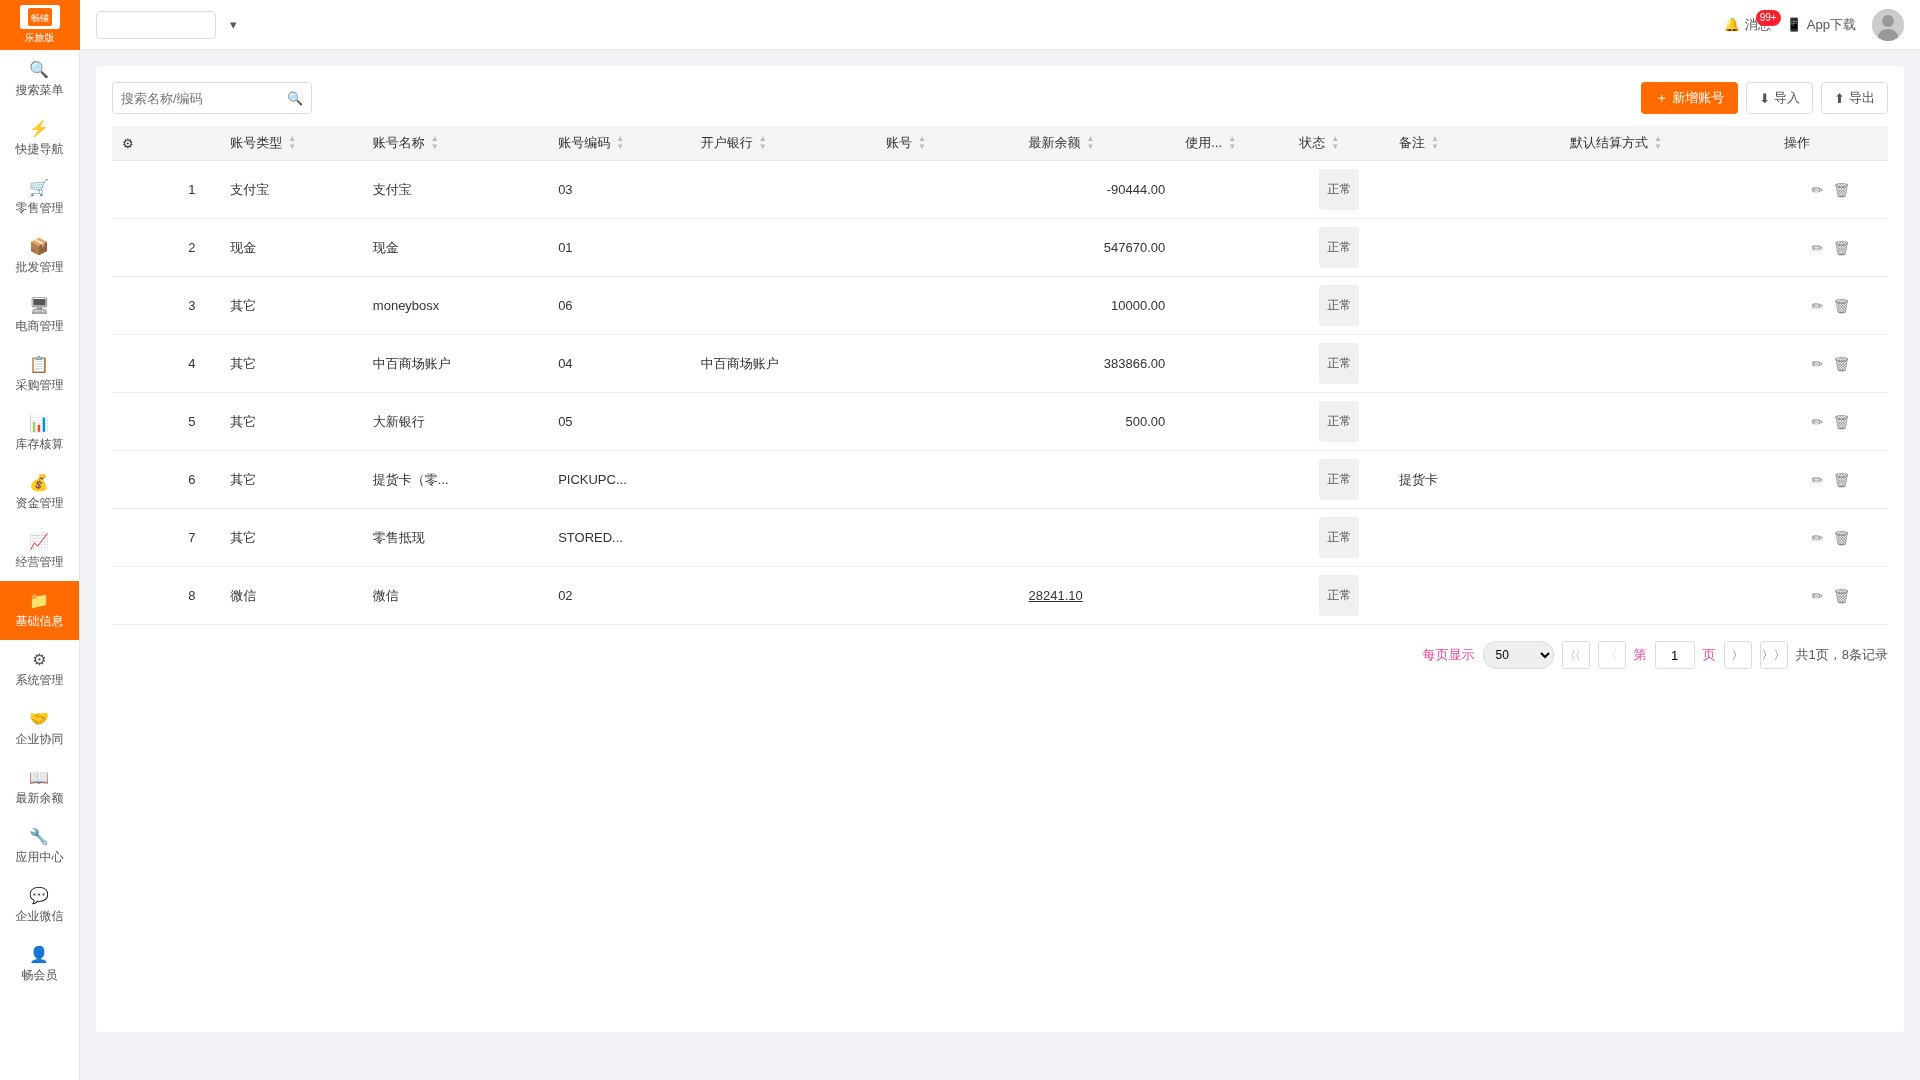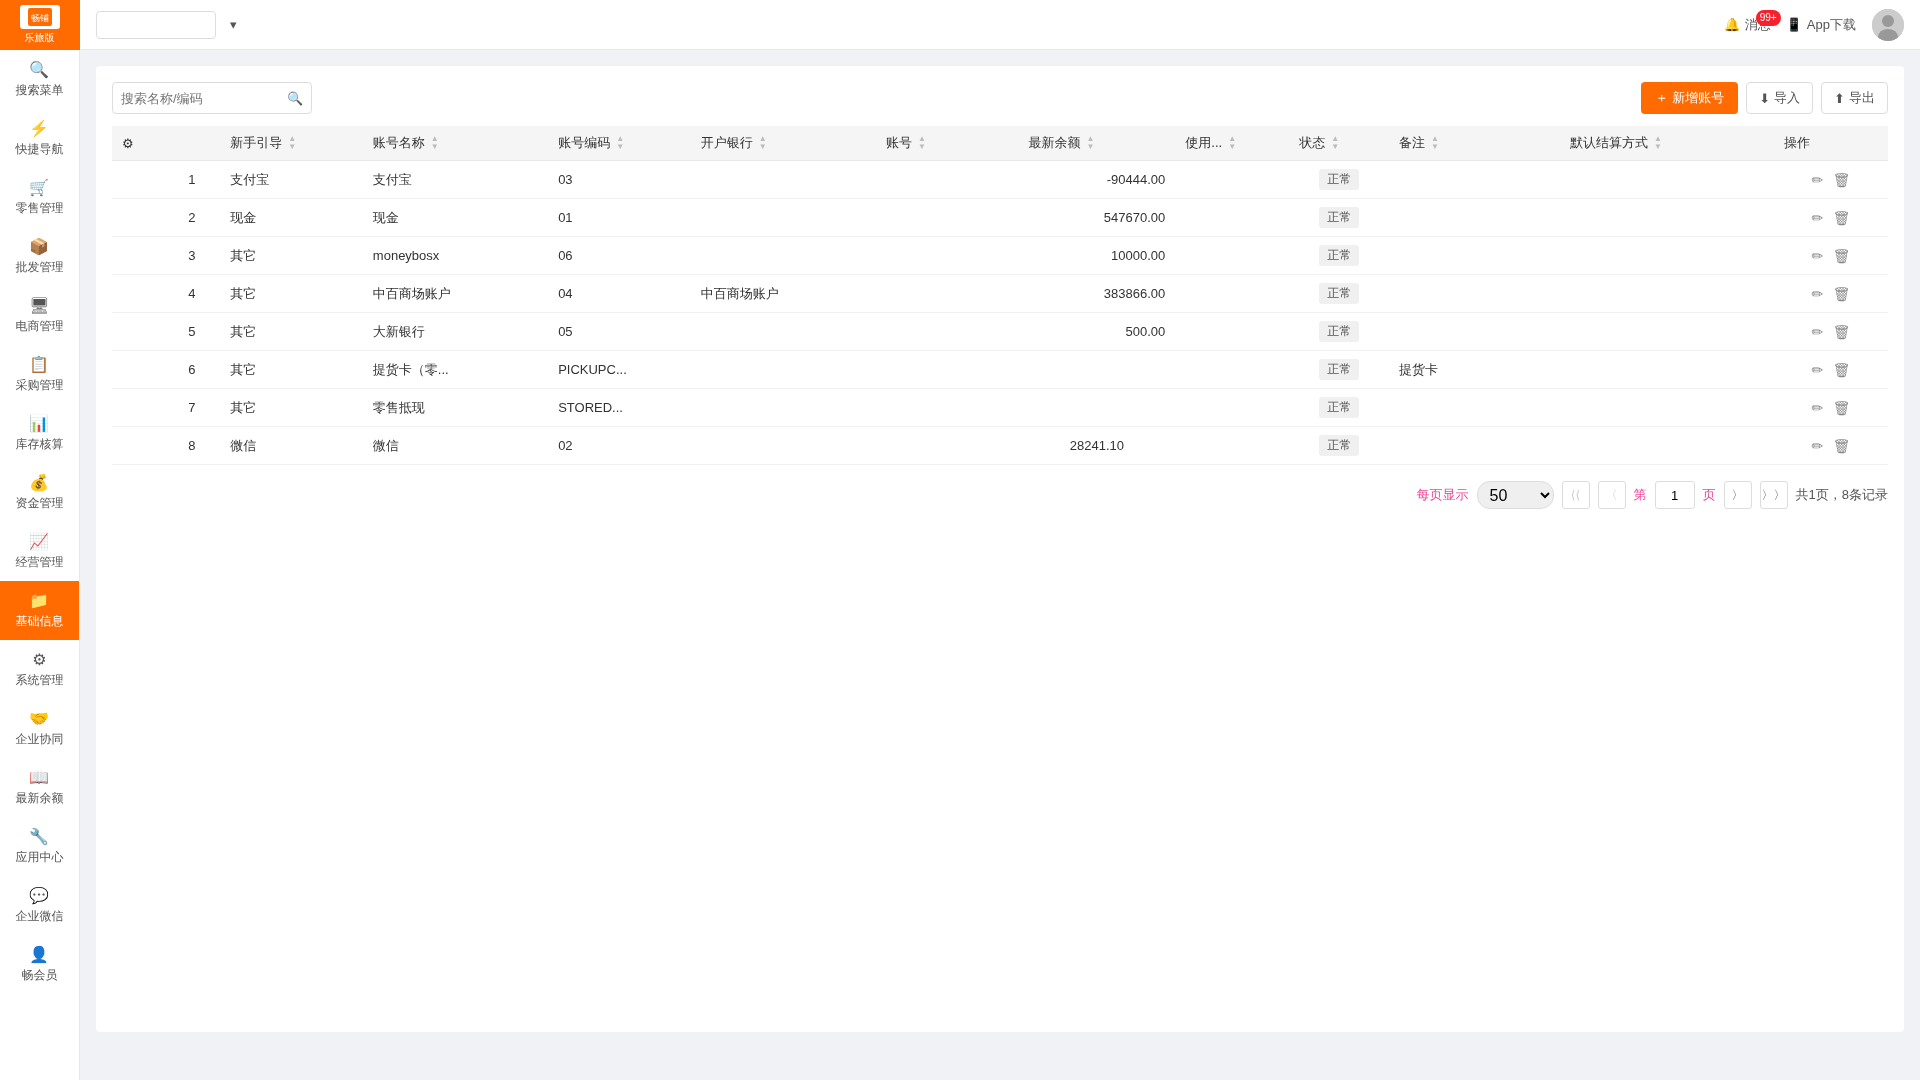--- a/index.html
+++ b/index.html
@@ -296,21 +296,21 @@
     .col-account { width: 100px; }
     .col-balance { width: 110px; text-align: right; }
     .col-use { width: 80px; }
     .col-status { width: 70px; text-align: center; }
     .col-note { width: 120px; }
     .col-default { width: 150px; }
     .col-action { width: 80px; text-align: center; }
 
     .status-badge {
       display: inline-block;
-      padding: 2px 8px;
+      padding: 12px 8px;
       border-radius: 3px;
       background: #f0f0f0;
       color: #555;
       font-size: 12px;
     }
     .sort-icon {
       display: inline-flex;
       flex-direction: column;
       margin-left: 4px;
       vertical-align: middle;
@@ -334,21 +334,21 @@
       justify-content: flex-end;
       padding: 16px 0 0;
       gap: 8px;
     }
     .pagination-label { color: #ec4899; font-size: 13px; }
     .page-size-select {
       height: 28px;
       border: 1px solid #ddd;
       border-radius: 13px;
       padding: 0 20px 0 8px;
-      font-size: 16px;
+      font-size: 12px;
       appearance: auto;
     }
     .page-nav-btn {
       width: 28px;
       height: 28px;
       border: 1px solid #ddd;
       background: #fff;
       border-radius: 3px;
       cursor: pointer;
       display: flex;
@@ -511,21 +511,21 @@
         </div>
       </div>
 
       <table class="data-table">
         <thead>
           <tr>
             <th class="col-gear">⚙</th>
             <th class="col-idx"></th>
             <th class="col-type">
               <div class="th-content">
-                <span>新手引导</span>
+                <span>账号类型</span>
                 <span class="sort-icon">
                     <span>▲</span>
                     <span>▼</span>
                   </span>
               </div>
             </th>
             <th class="col-name">
               <div class="th-content">
                 <span>账号名称</span>
                 <span class="sort-icon">
@@ -753,21 +753,21 @@
       </td>
     </tr>
             <tr>
       <td class="col-gear"></td>
       <td class="col-idx" style="text-align:center;">8</td>
       <td class="col-type">微信</td>
       <td class="col-name">微信</td>
       <td class="col-code">02</td>
       <td class="col-bank"></td>
       <td class="col-account"></td>
-      <td class="col-balance" style="text-align:center;">28241.10</td>
+      <td class="col-balance" style="text-align:left;text-decoration:underline;">28241.10</td>
       <td class="col-use"></td>
       <td class="col-status" style="text-align:center;">
         <span class="status-badge">正常</span>
       </td>
       <td class="col-note"></td>
       <td class="col-default"></td>
       <td class="col-action" style="text-align:center;">
         <span class="action-icon" title="编辑">✏</span>
         <span class="action-icon" title="删除">🗑</span>
       </td>

